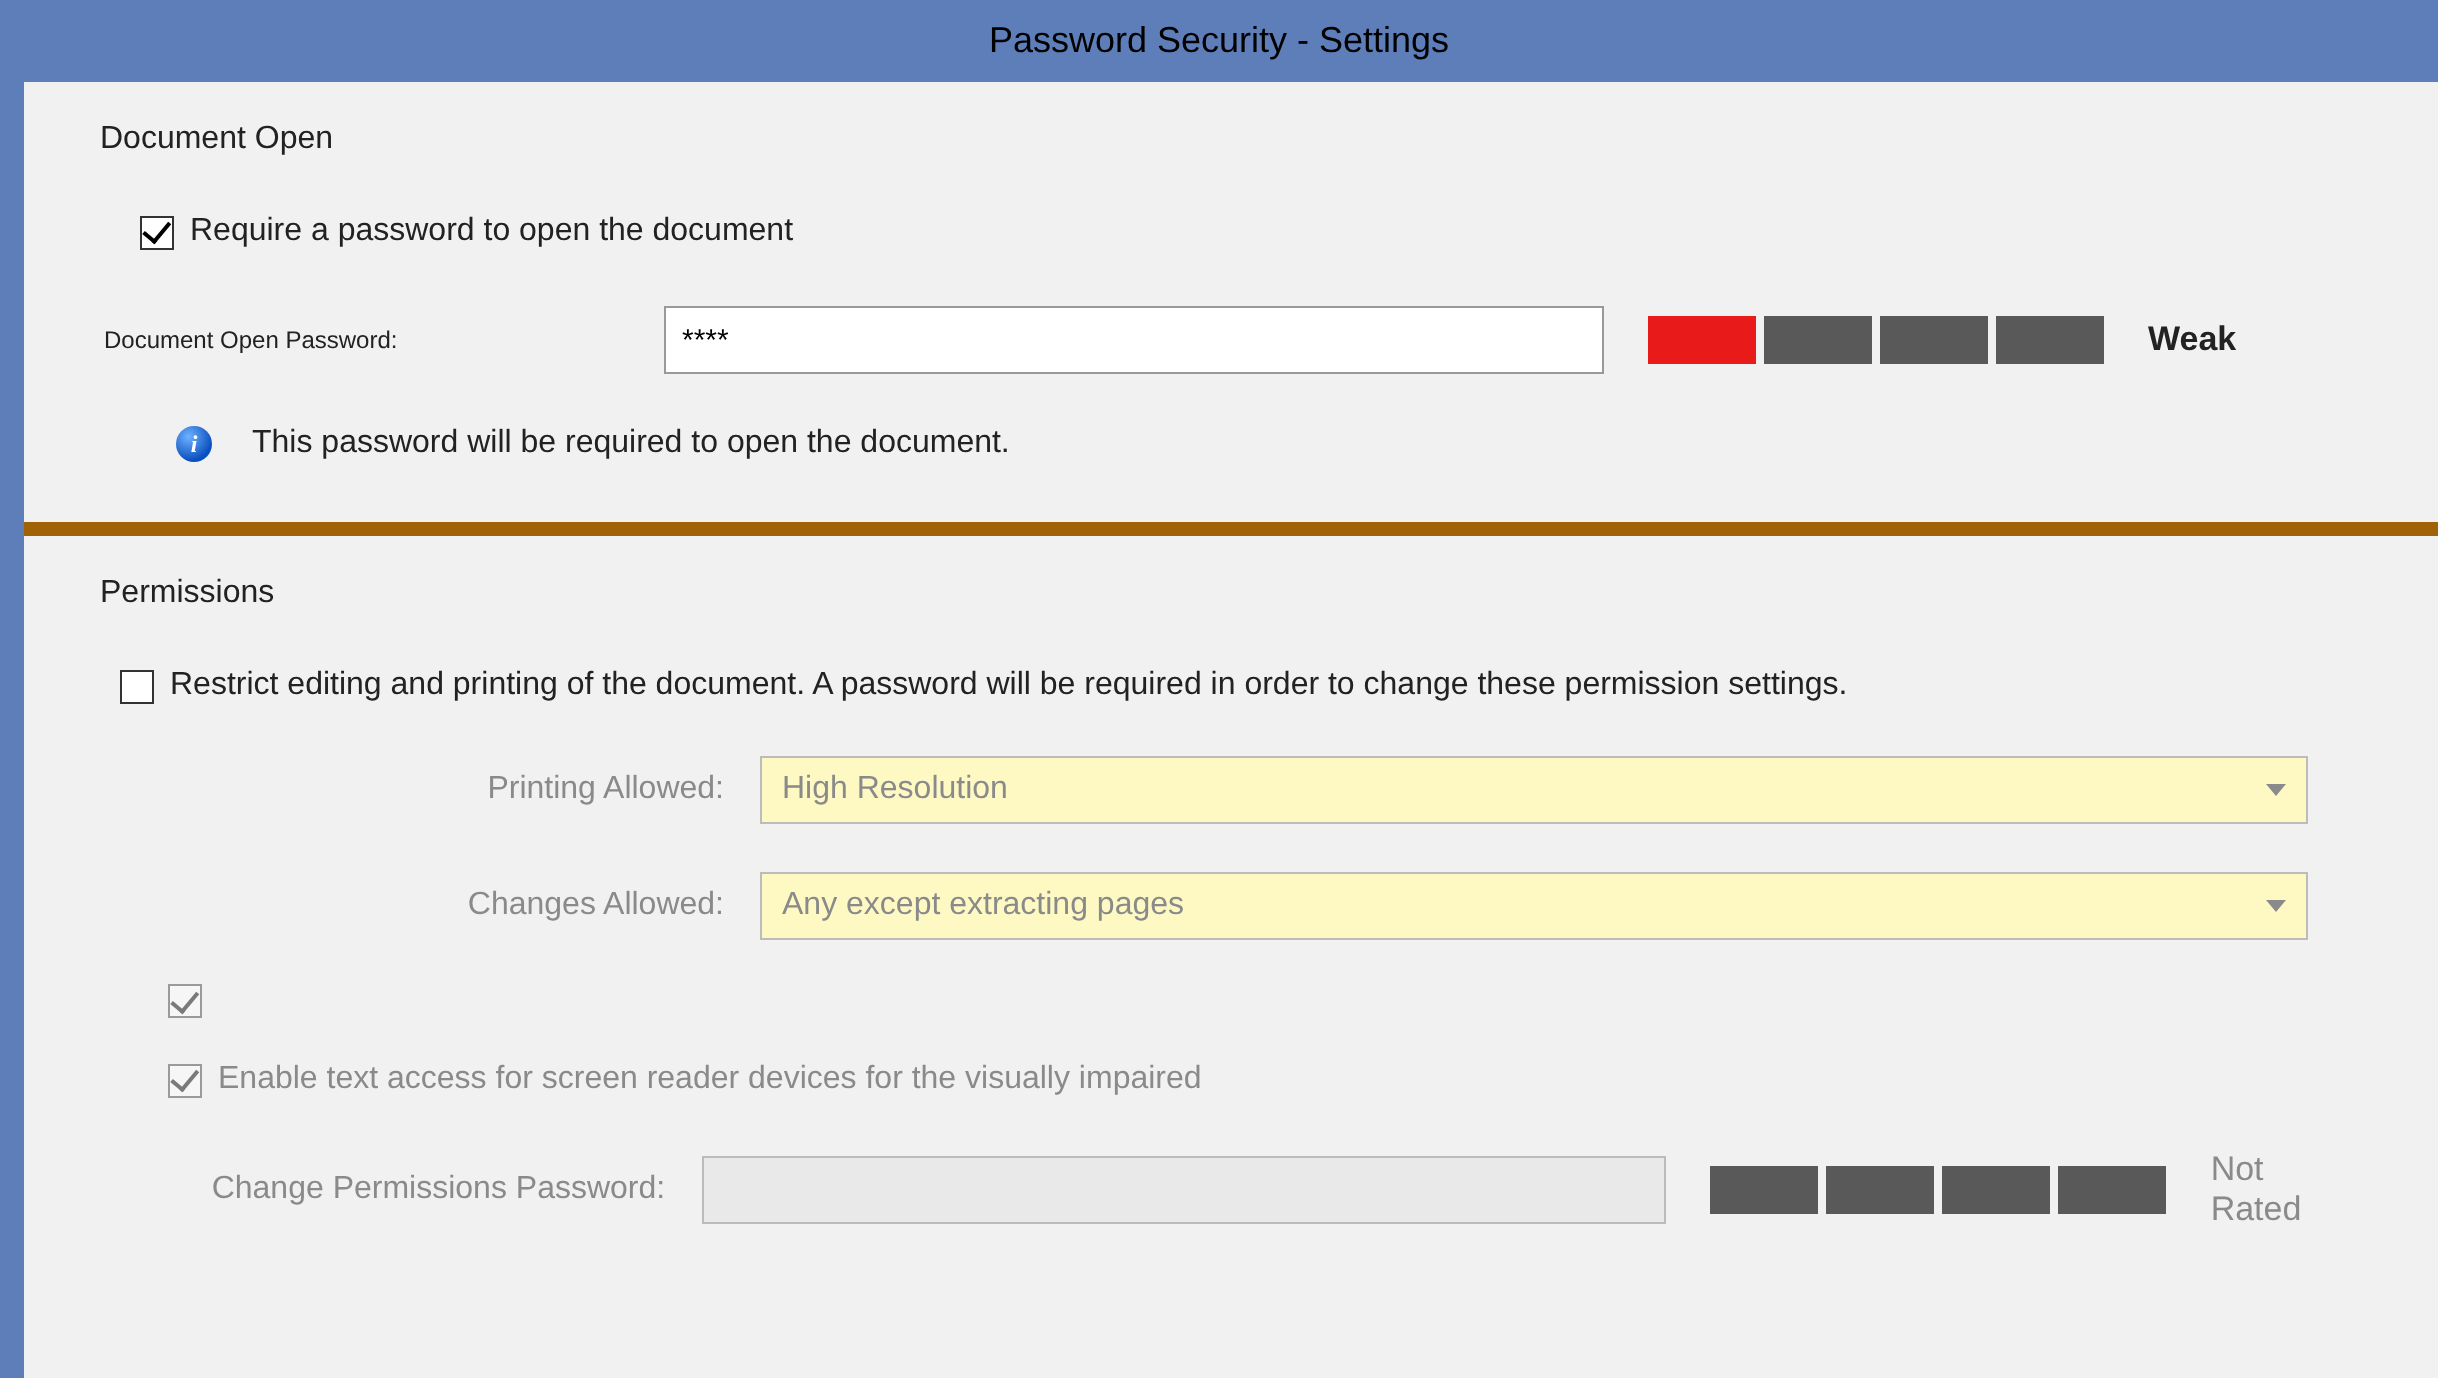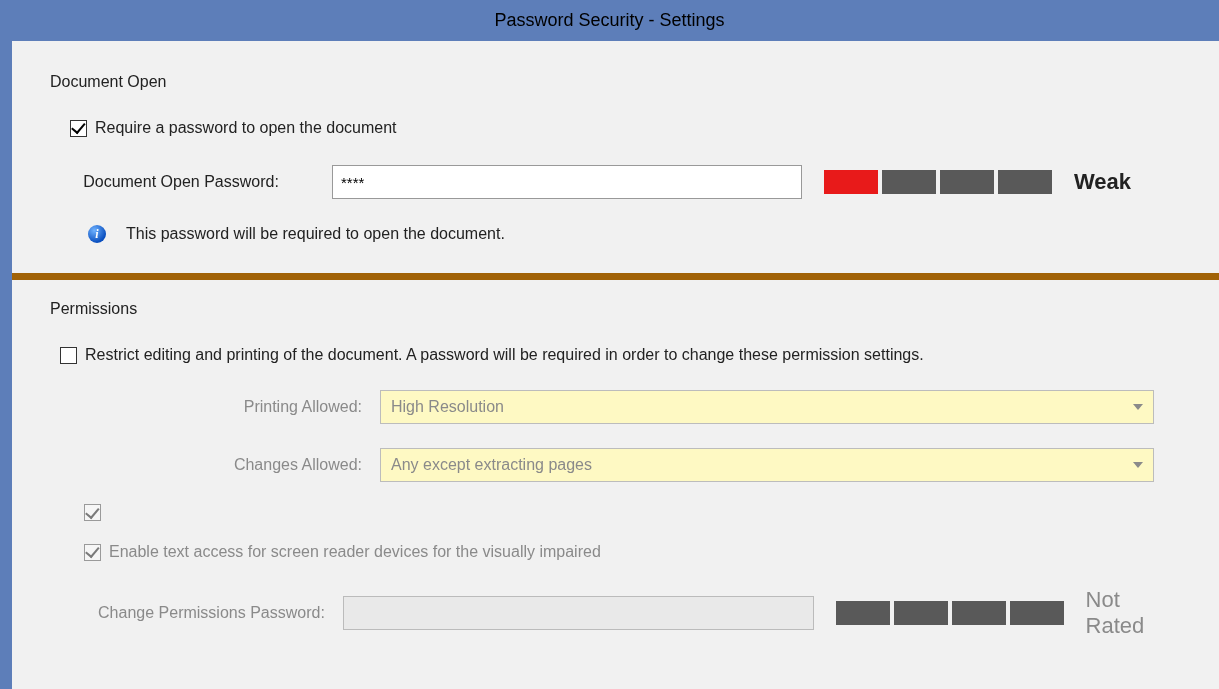--- a/index.html
+++ b/index.html
@@ -35,21 +35,21 @@
     top: 41px;
     width: 1207px;
     height: 648px;
     background: #f1f1f1;
   }
 
   .section {
     padding: 0;
   }
   .section-title {
-    padding: 32px 0 8px 38px;
+    padding: 20px 0 8px 38px;
     font-size: 16px;
     color: #222;
   }
   .section-body {
     padding: 0 38px 26px 38px;
     border-bottom: 7px solid #a16207;
   }
   .section-body.last { border-bottom: none; }
 
   .row {
@@ -90,21 +90,21 @@
   .cb-label { font-size: 16px; }
   .cb-label.disabled { color: #8a8a8a; }
 
   .field-label {
     width: 300px;
     text-align: right;
     padding-right: 18px;
     font-size: 16px;
   }
   .field-label.disabled { color: #8a8a8a; }
-  .indent-doc { width: 300px; text-align:center; padding-right:22px; font-size:16px;}
+  .indent-doc { width: 300px; text-align:left; padding-right:22px; font-size:12px;}
 
   input.text {
     width: 470px;
     height: 34px;
     border: 1px solid #999;
     background: #fff;
     padding: 4px 8px;
     font-size: 15px;
     font-family: inherit;
   }
@@ -120,21 +120,21 @@
     margin-left: 22px;
   }
   .seg {
     width: 54px; height: 24px;
     background: #595959;
   }
   .seg.filled-red { background: #e81a1a; }
   .strength-label {
     margin-left: 22px;
     font-weight: 700;
-    font-size: 22px;
+    font-size: 17px;
   }
   .strength-label.off { font-weight: 400; color: #8a8a8a; }
 
   .info-row {
     display:flex; align-items:center;
     margin-top: 26px;
     margin-bottom: 4px;
     padding-left: 46px;
   }
   .info-icon {

